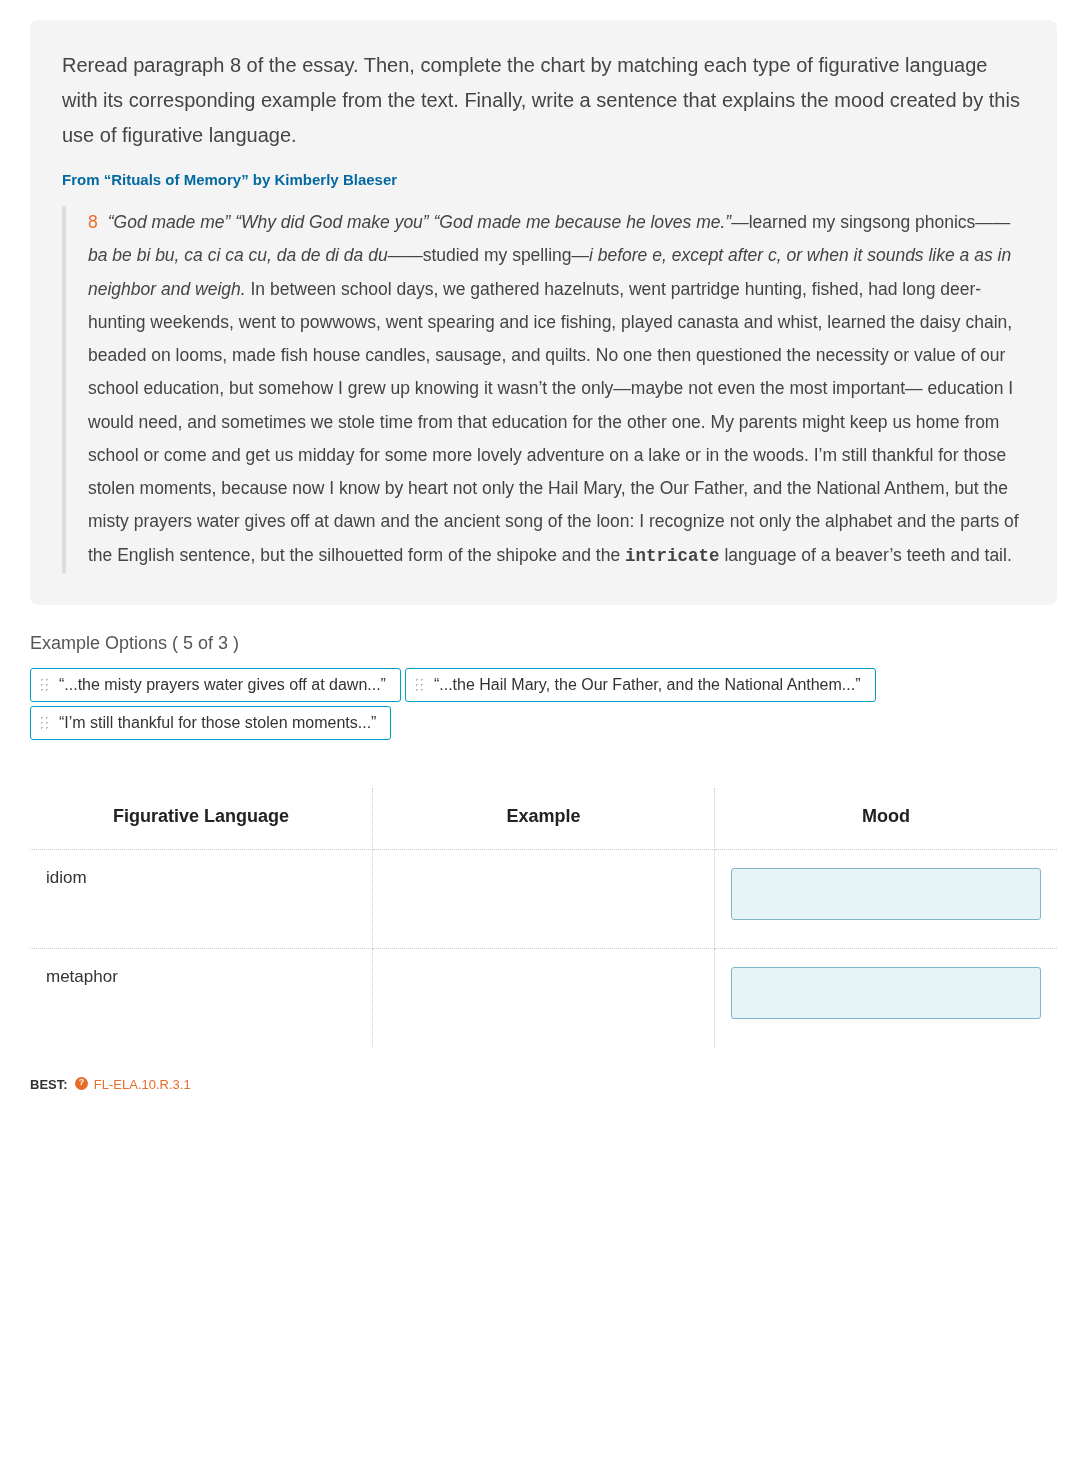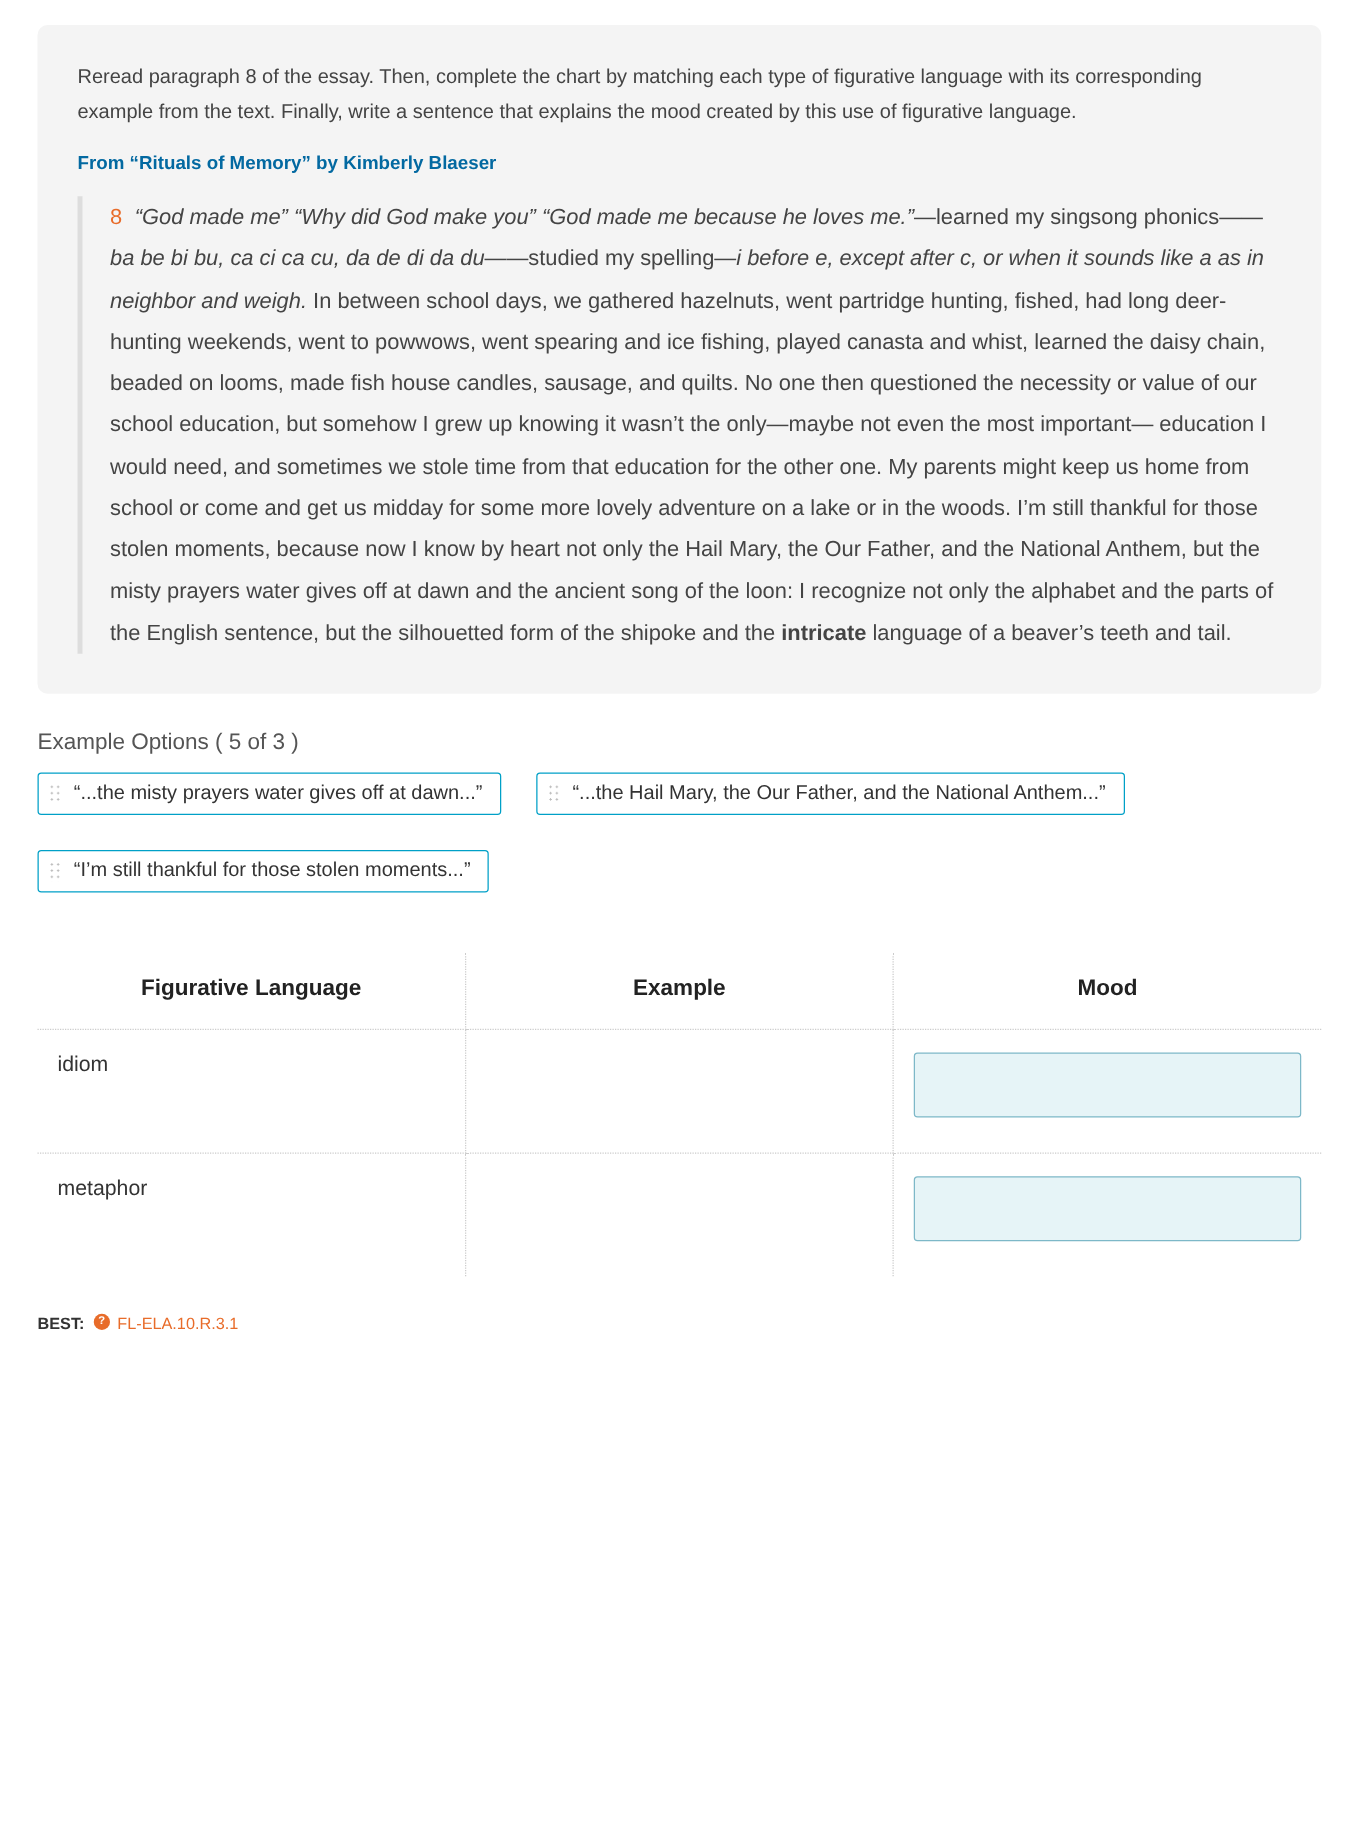--- a/index.html
+++ b/index.html
@@ -16,21 +16,21 @@
       padding: 28px 32px 32px;
       margin-bottom: 28px;
     }
     .instructions-title {
       font-size: 20px;
       font-weight: 500;
       color: #444;
       margin-bottom: 14px;
     }
     .instructions-text {
-      font-size: 16px;
+      font-size: 20px;
       line-height: 1.75;
       color: #444;
       margin-bottom: 18px;
     }
     .source-line {
       font-size: 15px;
       font-weight: 700;
       color: #0369a1;
       margin-bottom: 18px;
     }
@@ -40,30 +40,30 @@
       font-size: 17.5px;
       line-height: 1.9;
       color: #444;
     }
     .para-num {
       color: #e86c2a;
       font-weight: 500;
       margin-right: 10px;
     }
     .excerpt em { font-style: italic; }
-    .excerpt strong { font-weight: 700; }
+    .excerpt strong { font-weight: 700; font-family: Liberation Mono, monospace; }
     .options-header {
       font-size: 18px;
       color: #555;
       margin-bottom: 14px;
     }
     .options-row {
       display: flex;
       flex-wrap: wrap;
-      gap: 28px;
+      gap: 4px;
       margin-bottom: 48px;
     }
     .option-chip {
       display: flex;
       align-items: center;
       border: 1.5px solid #00a0c7;
       border-radius: 3px;
       padding: 7px 14px 7px 8px;
       font-size: 16px;
       color: #333;

